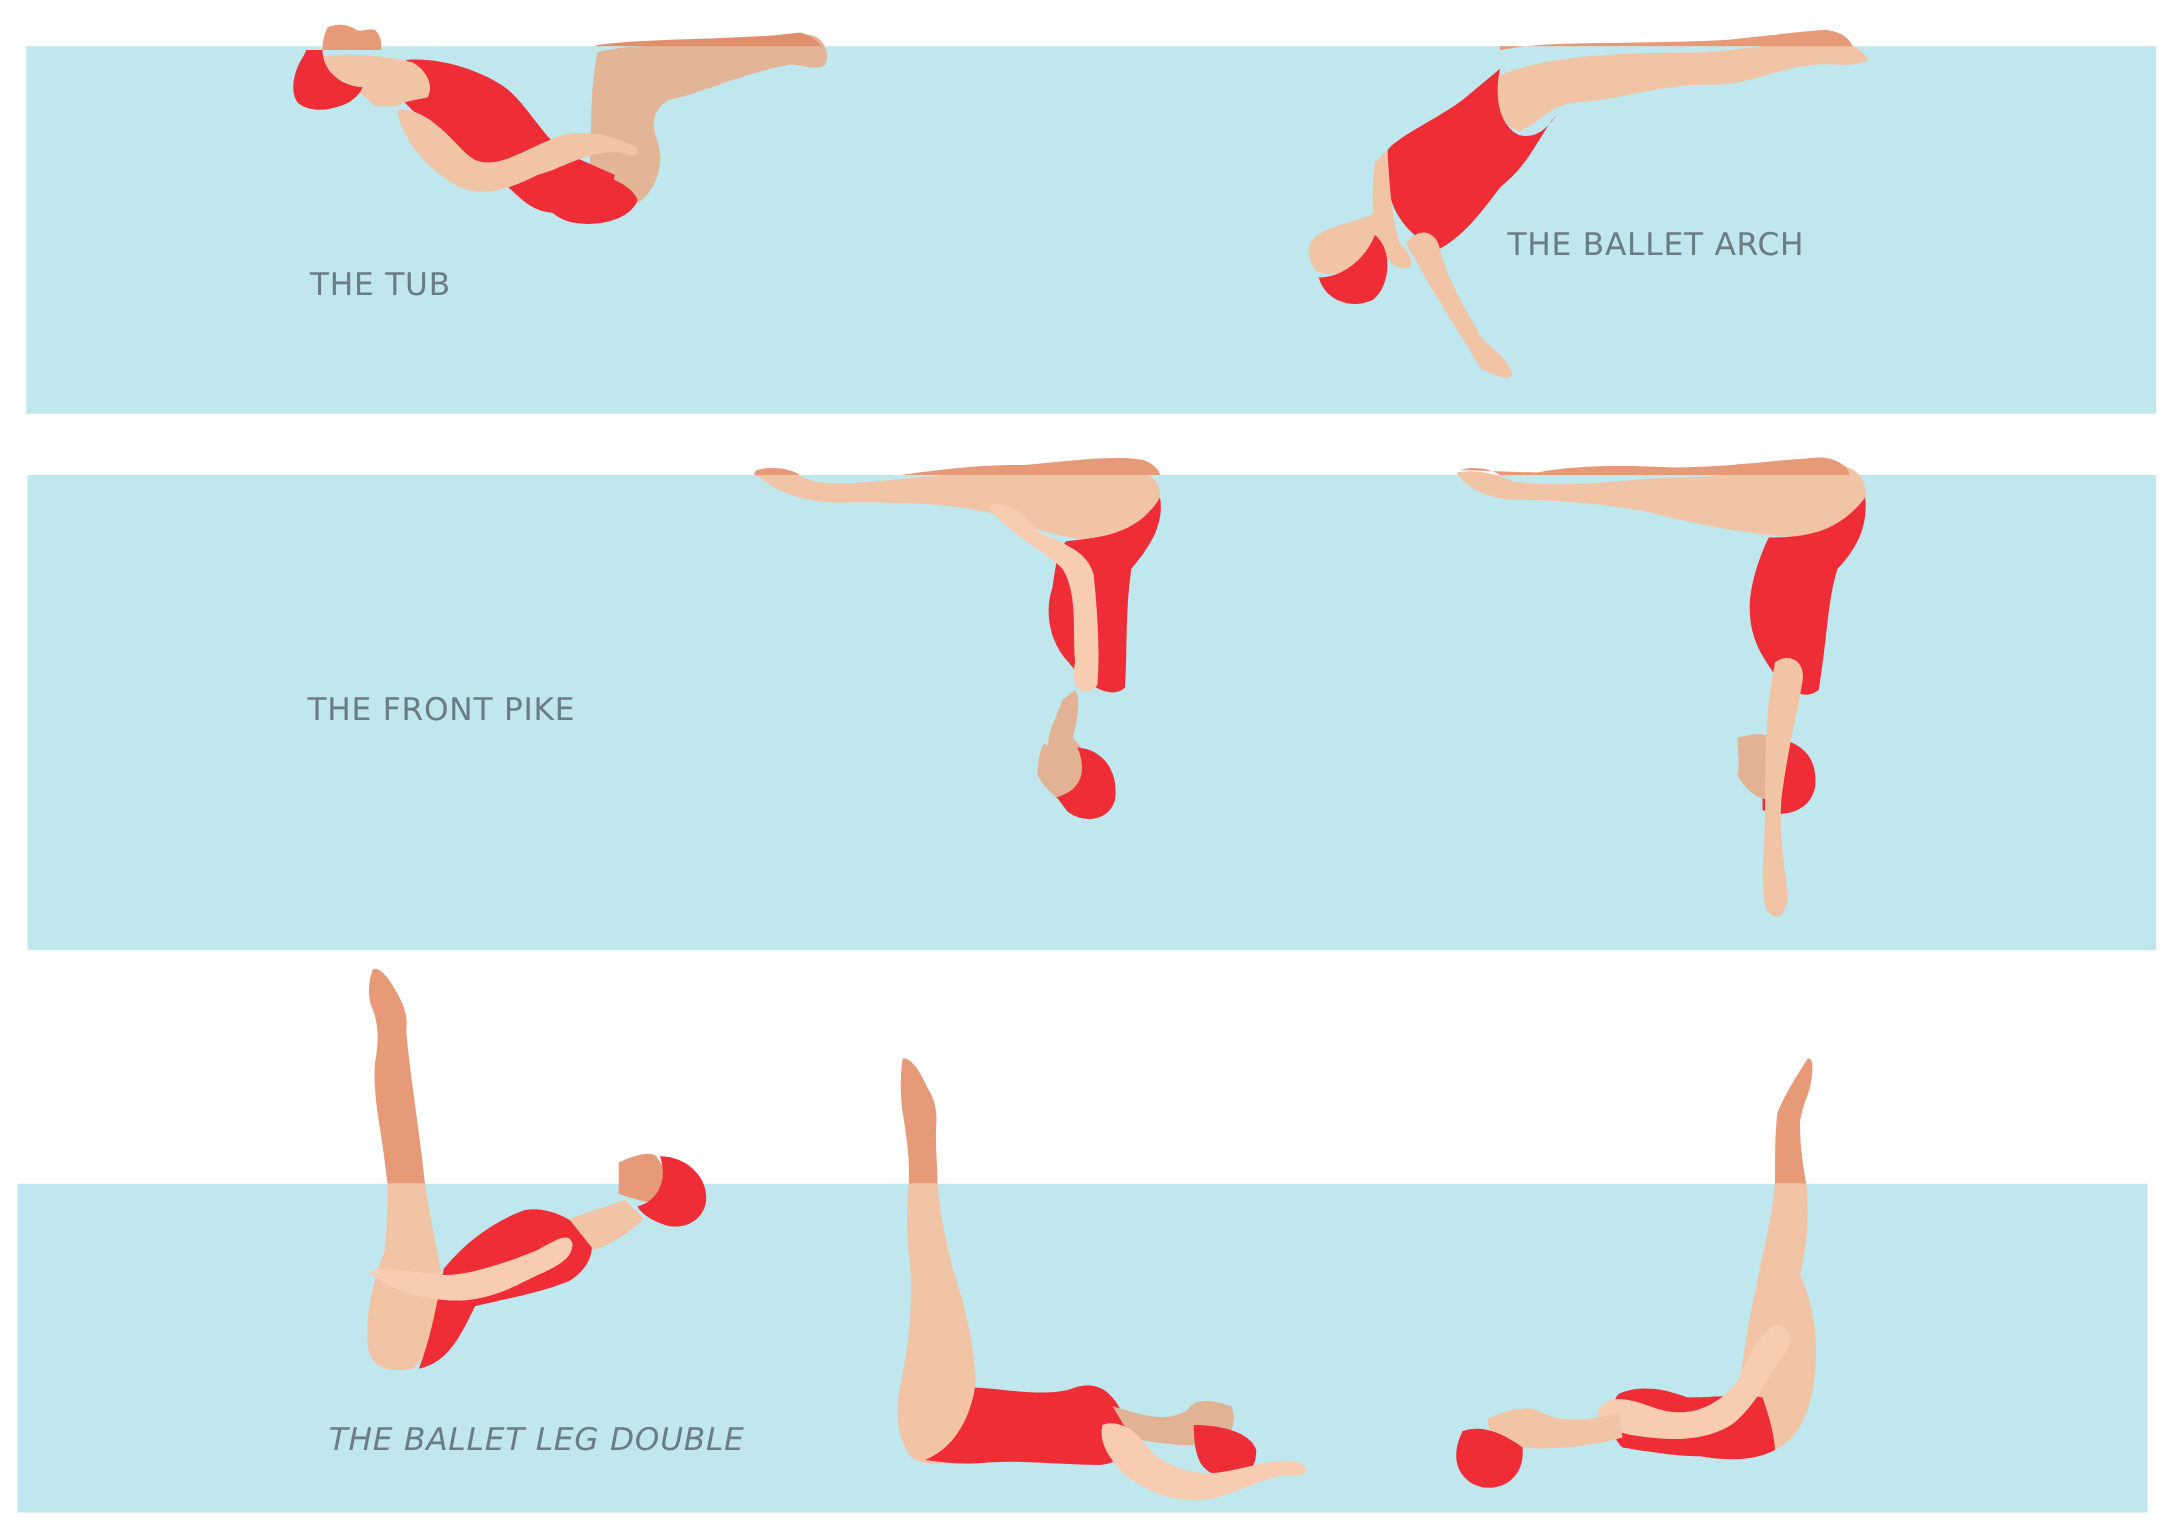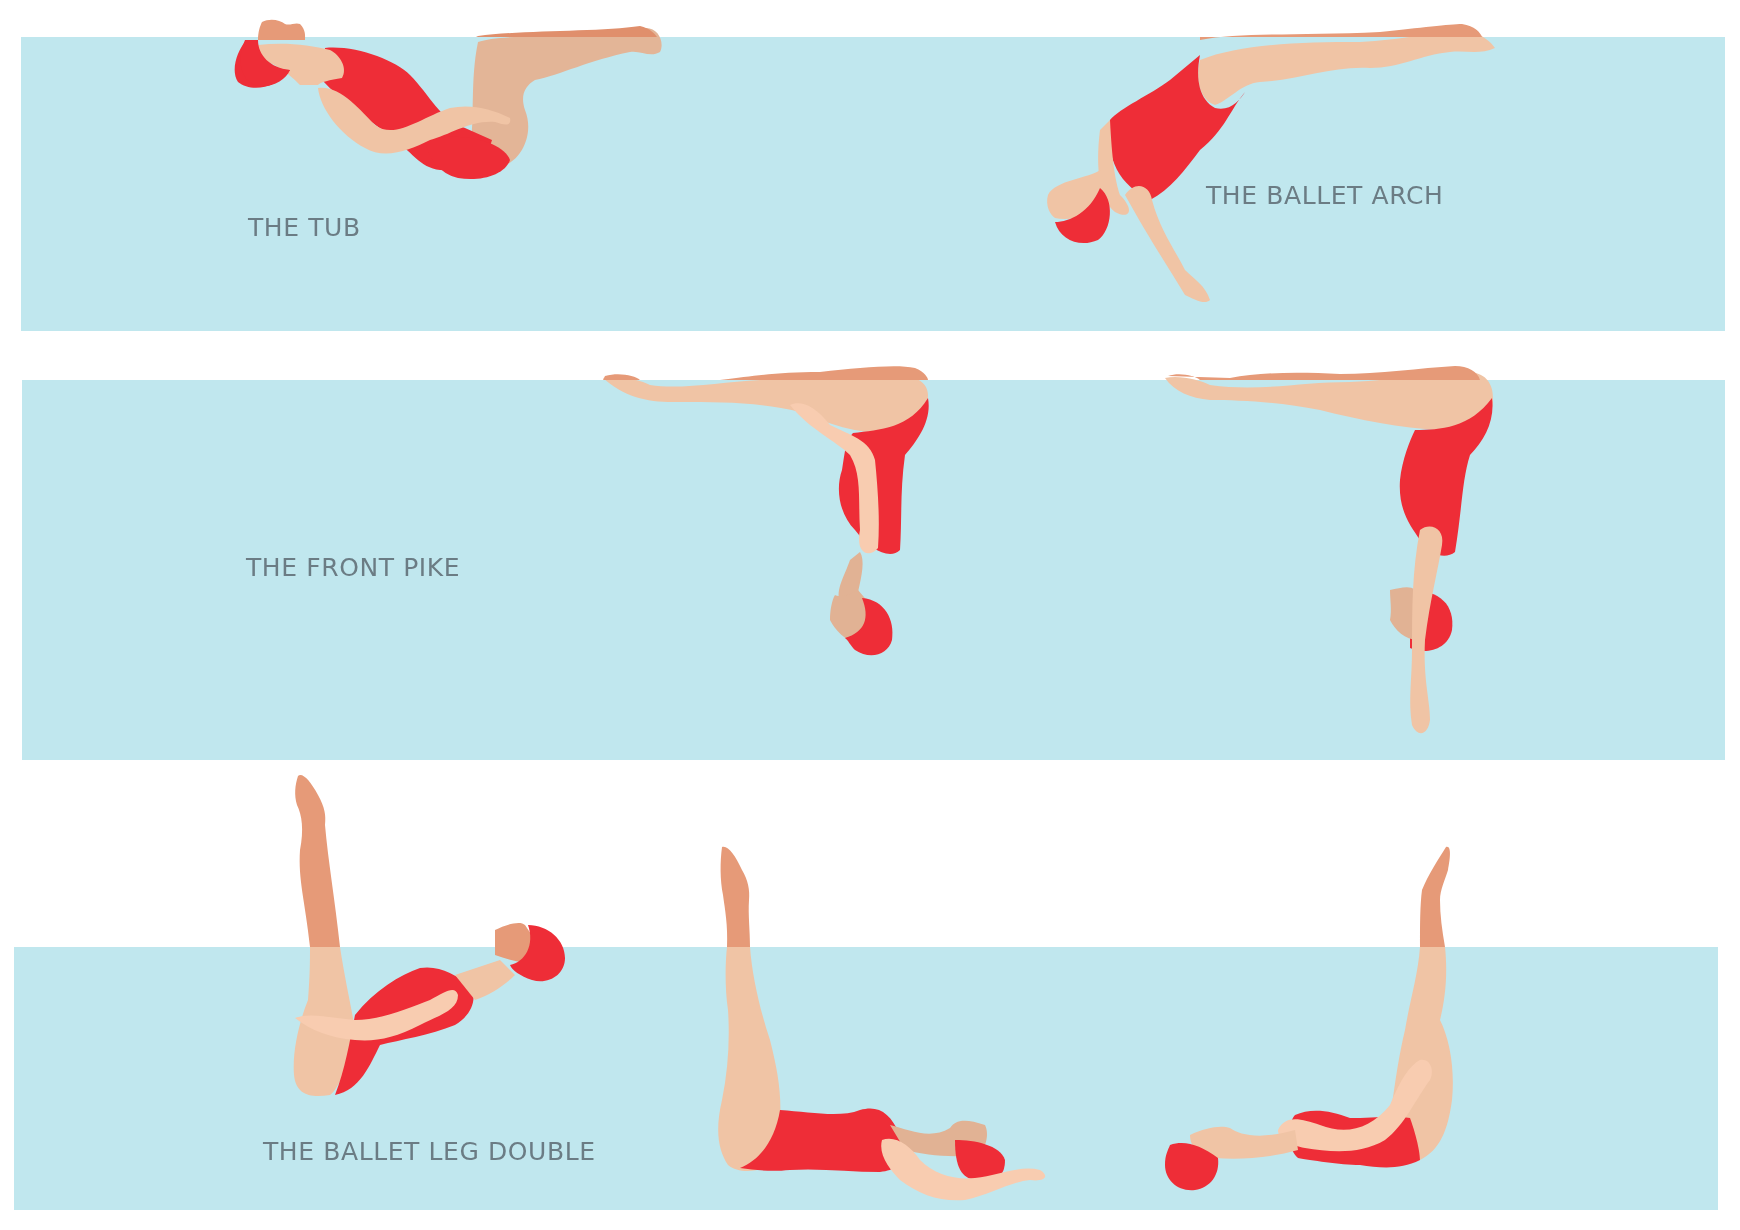--- a/index.html
+++ b/index.html
@@ -133,13 +133,13 @@
 
     <path d="M1190 1135 C1205 1128 1220 1125 1230 1128 C1240 1135 1260 1140 1295 1130 L1298 1150 C1270 1158 1240 1160 1215 1158 C1200 1155 1190 1148 1190 1135 Z" fill="#f0c4a5"></path>
 
     <path d="M1170 1145 C1185 1140 1200 1145 1218 1158 C1220 1175 1210 1188 1195 1190 C1178 1192 1165 1180 1165 1165 C1165 1155 1168 1150 1170 1145 Z" fill="#ee2d37"></path>
   </g>
 </svg>
 
 <div class="label" style="left:248px; top:183px;margin-top:32px;">THE TUB</div>
 <div class="label" style="left:1206px; top:183px;">THE BALLET ARCH</div>
 <div class="label" style="left:246px; top:555px;">THE FRONT PIKE</div>
-<div class="label" style="left:263px; top:1139px;">THE BALLET LEG DOUBLE</div>
+<div class="label" style="left:263px; top:1139px;font-style:italic;">THE BALLET LEG DOUBLE</div>
 
 </body></html>

